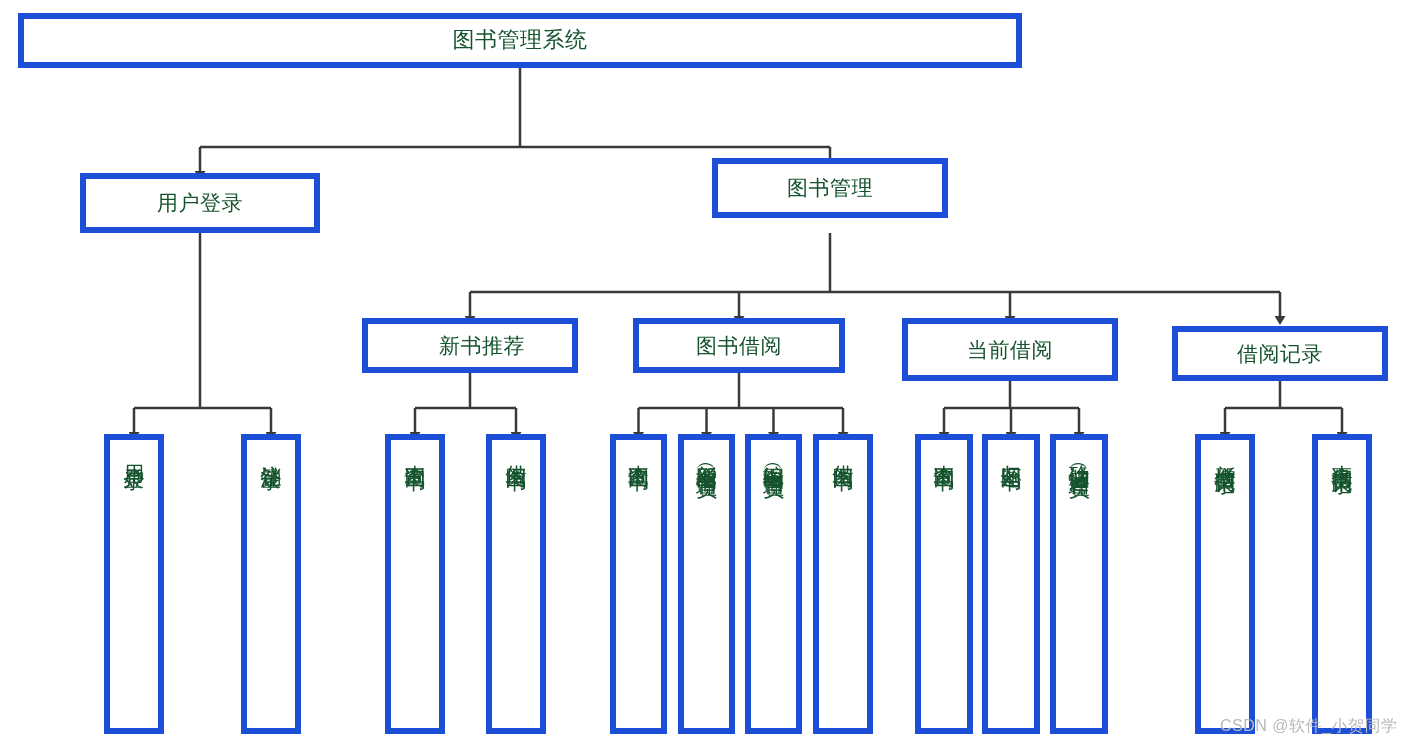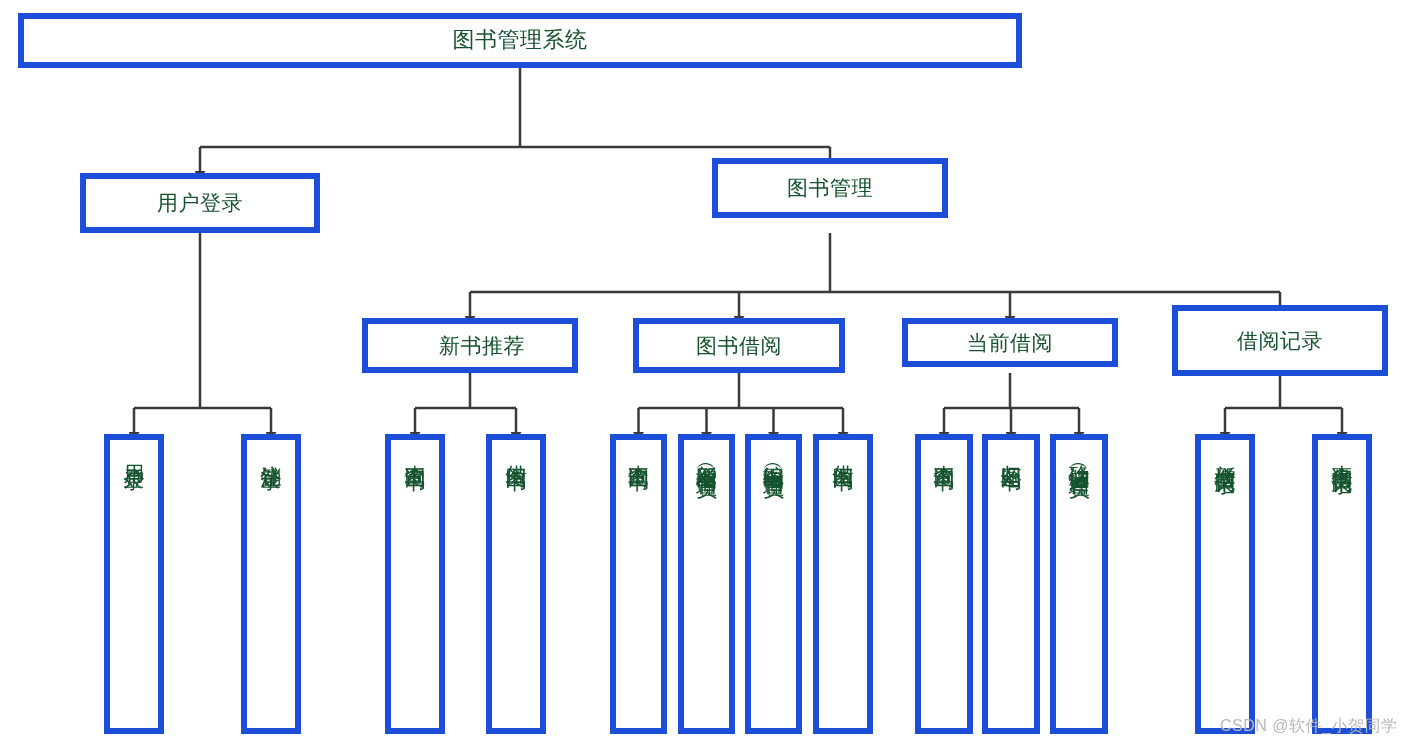--- a/index.html
+++ b/index.html
@@ -128,24 +128,24 @@
       </div>
       <div class="node horiz" style="left: 712px; top: 158px; width: 236px; height: 60px;">
         <span class="node-label">图书管理</span>
       </div>
       <div class="node horiz" style="left: 362px; top: 318px; width: 216px; height: 55px; padding-left: 24px;">
         <span class="node-label">新书推荐</span>
       </div>
       <div class="node horiz" style="left: 633px; top: 318px; width: 212px; height: 55px;">
         <span class="node-label">图书借阅</span>
       </div>
-      <div class="node horiz" style="left: 902px; top: 318px; width: 216px; height: 49px;">
+      <div class="node horiz" style="left: 902px; top: 318px; width: 216px; height: 63px;">
         <span class="node-label">当前借阅</span>
       </div>
-      <div class="node horiz" style="left: 1172px; top: 305px; width: 216px; height: 71px;">
+      <div class="node horiz" style="left: 1172px; top: 326px; width: 216px; height: 55px;">
         <span class="node-label">借阅记录</span>
       </div>
       <div class="node vert" style="left: 104px; top: 434px; width: 60px; height: 300px;">
         <span class="node-label">用户登录</span>
       </div>
       <div class="node vert" style="left: 241px; top: 434px; width: 60px; height: 300px;">
         <span class="node-label">注销登录</span>
       </div>
       <div class="node vert" style="left: 385px; top: 434px; width: 60px; height: 300px;">
         <span class="node-label">查询图书</span>

